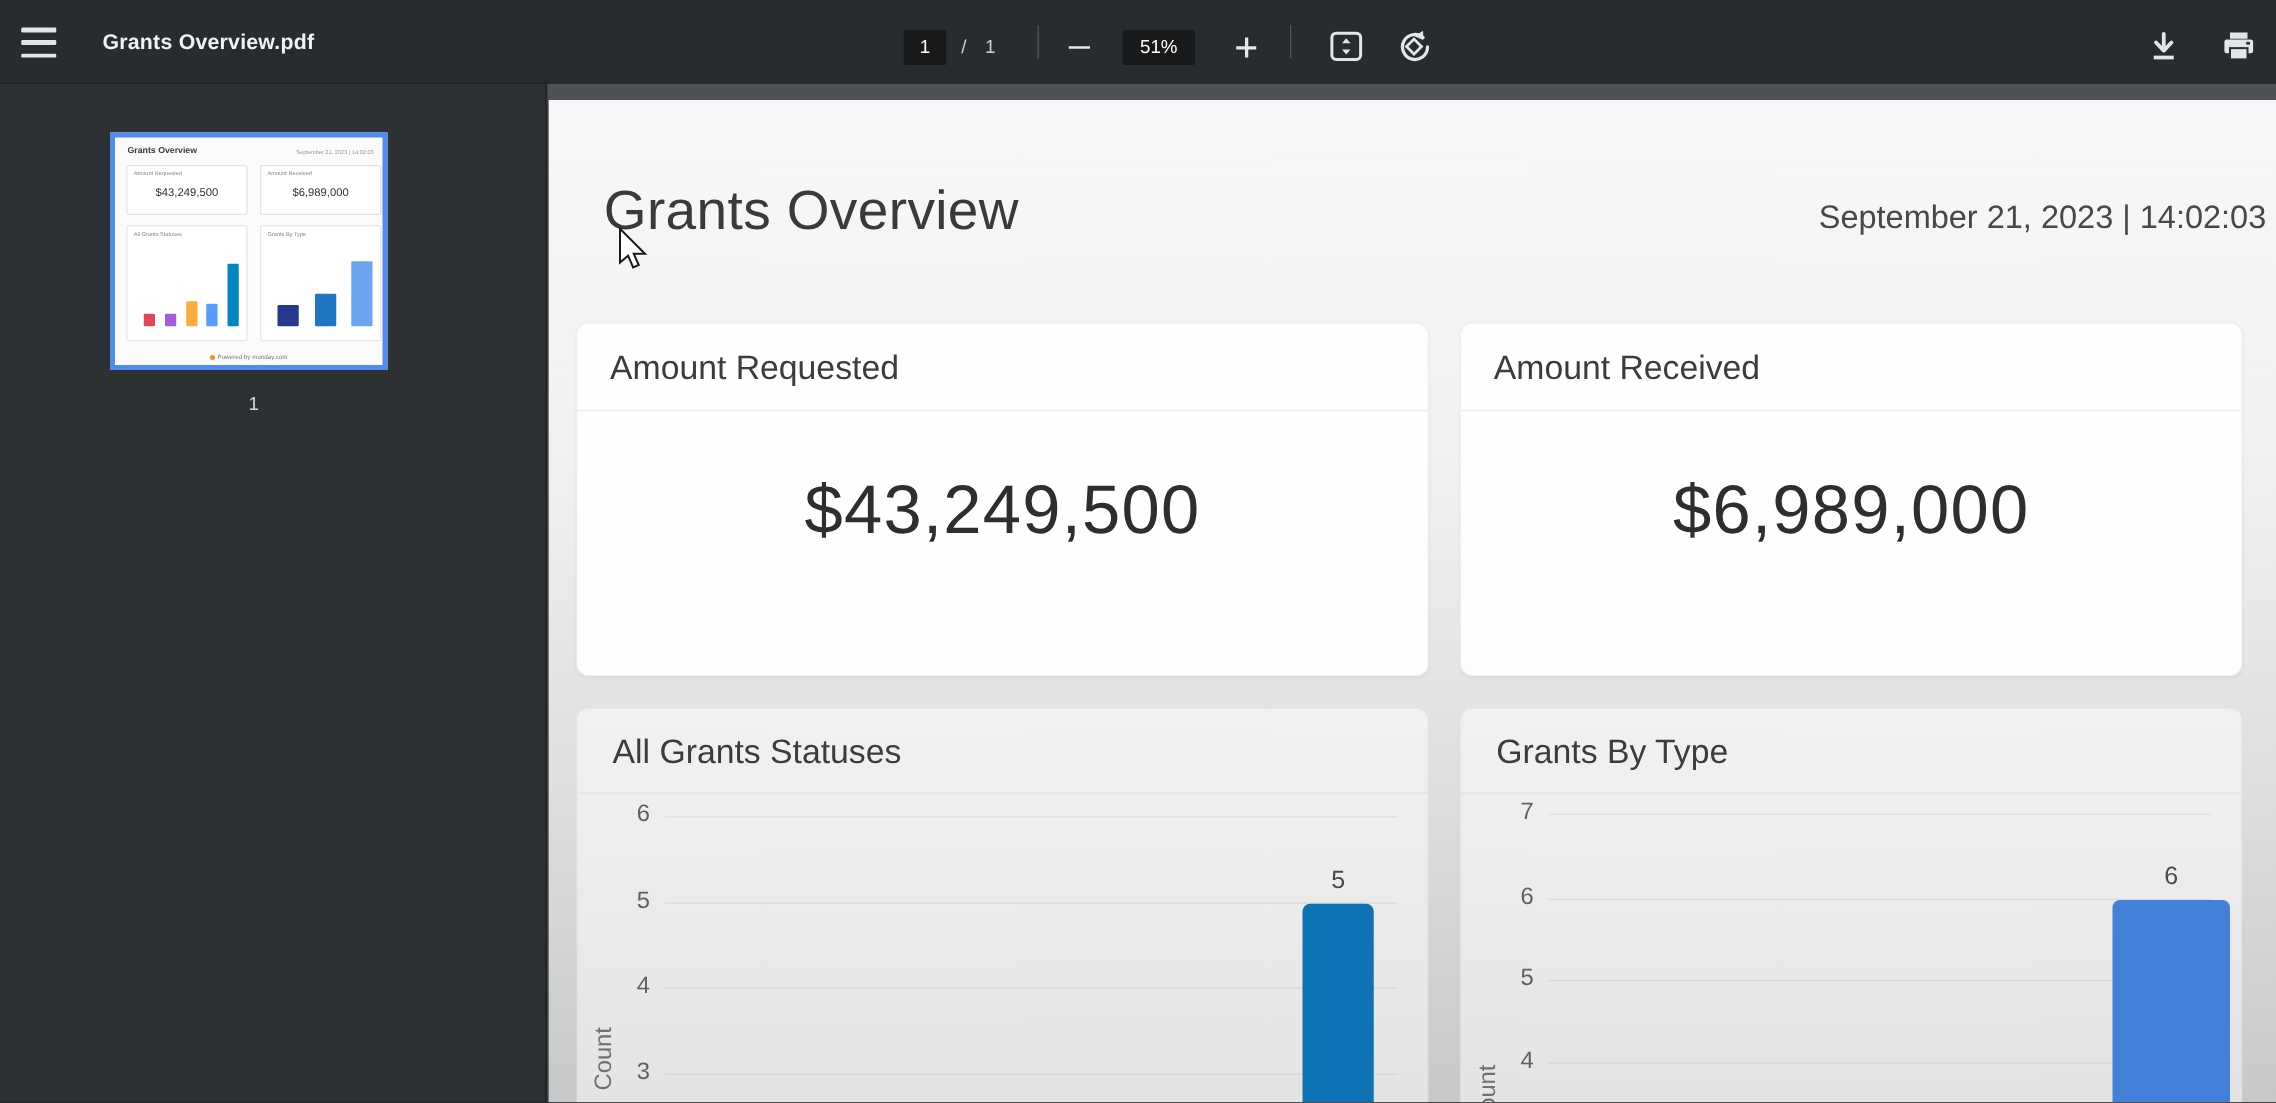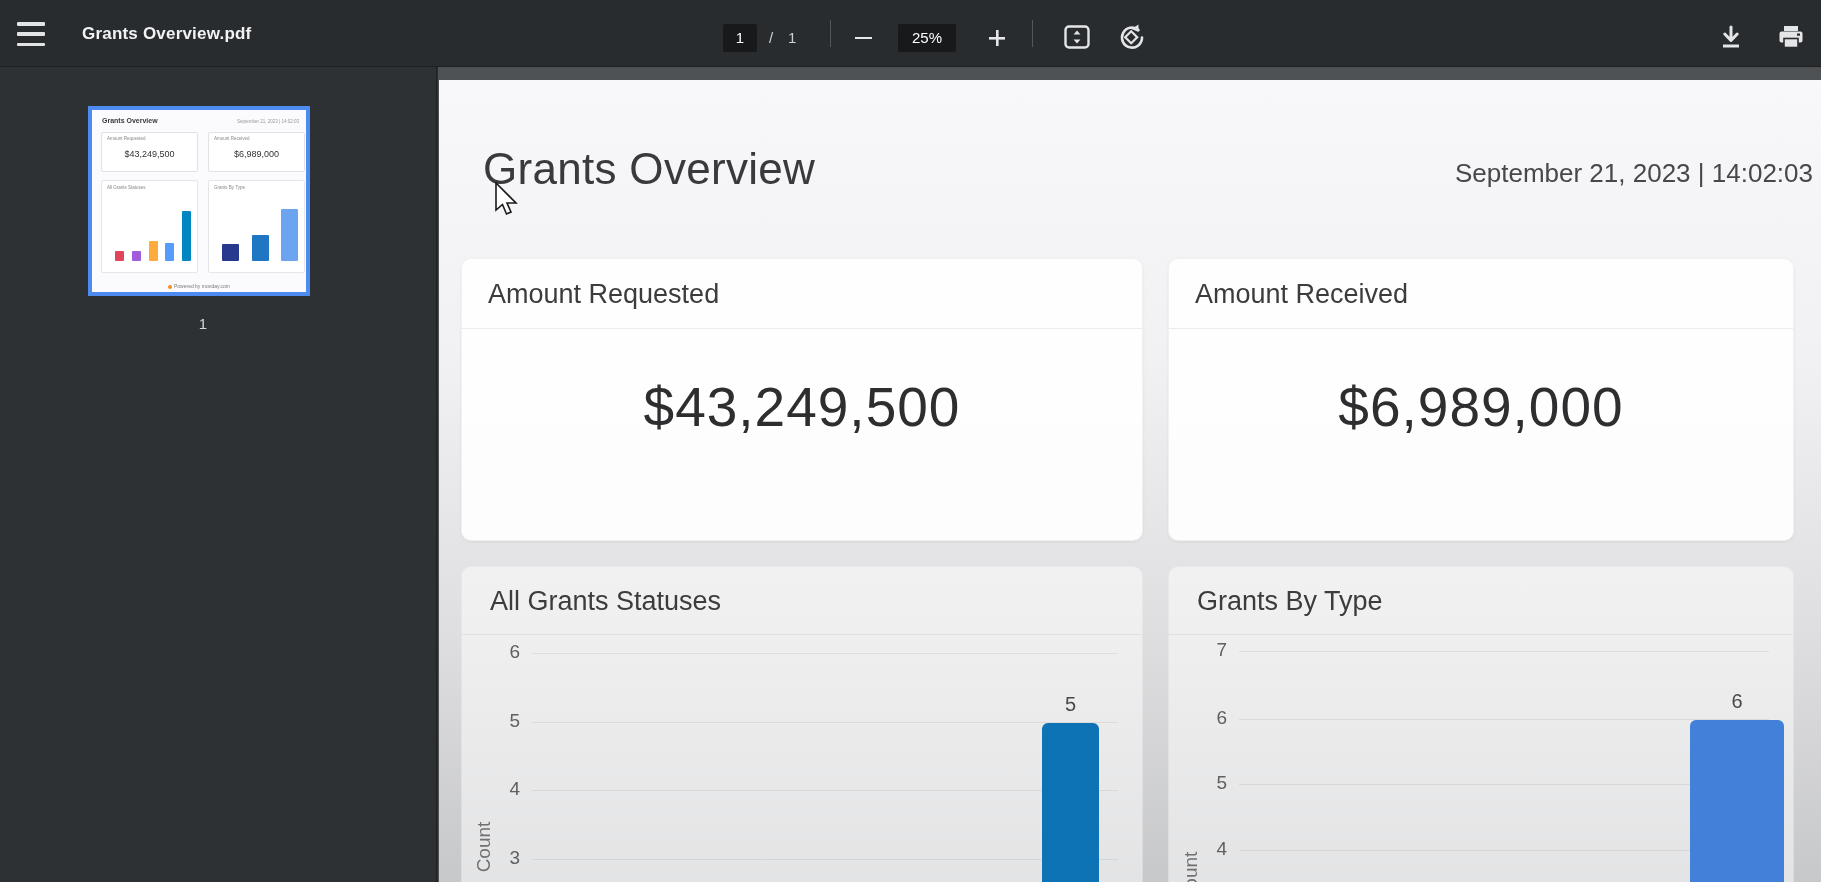--- a/index.html
+++ b/index.html
@@ -92,21 +92,21 @@
 
     <div class="page-box">1</div>
     <div class="page-sep">/</div>
     <div class="page-total">1</div>
 
     <div class="tb-divider d1"></div>
 
     <div class="tb-btn btn-minus">
         <i></i>
       </div>
-    <div class="zoom-box">25%</div>
+    <div class="zoom-box">51%</div>
     <div class="tb-btn btn-plus">
       <svg width="18" height="18" viewBox="0 0 18 18">
         <rect x="8" y="1" width="2.6" height="16" fill="#e6e7e9"></rect>
           <rect x="1" y="8" width="16" height="2.6" fill="#e6e7e9"></rect>
       </svg>
     </div>
 
     <div class="tb-divider d2"></div>
 
     <div class="tb-btn btn-fit">

